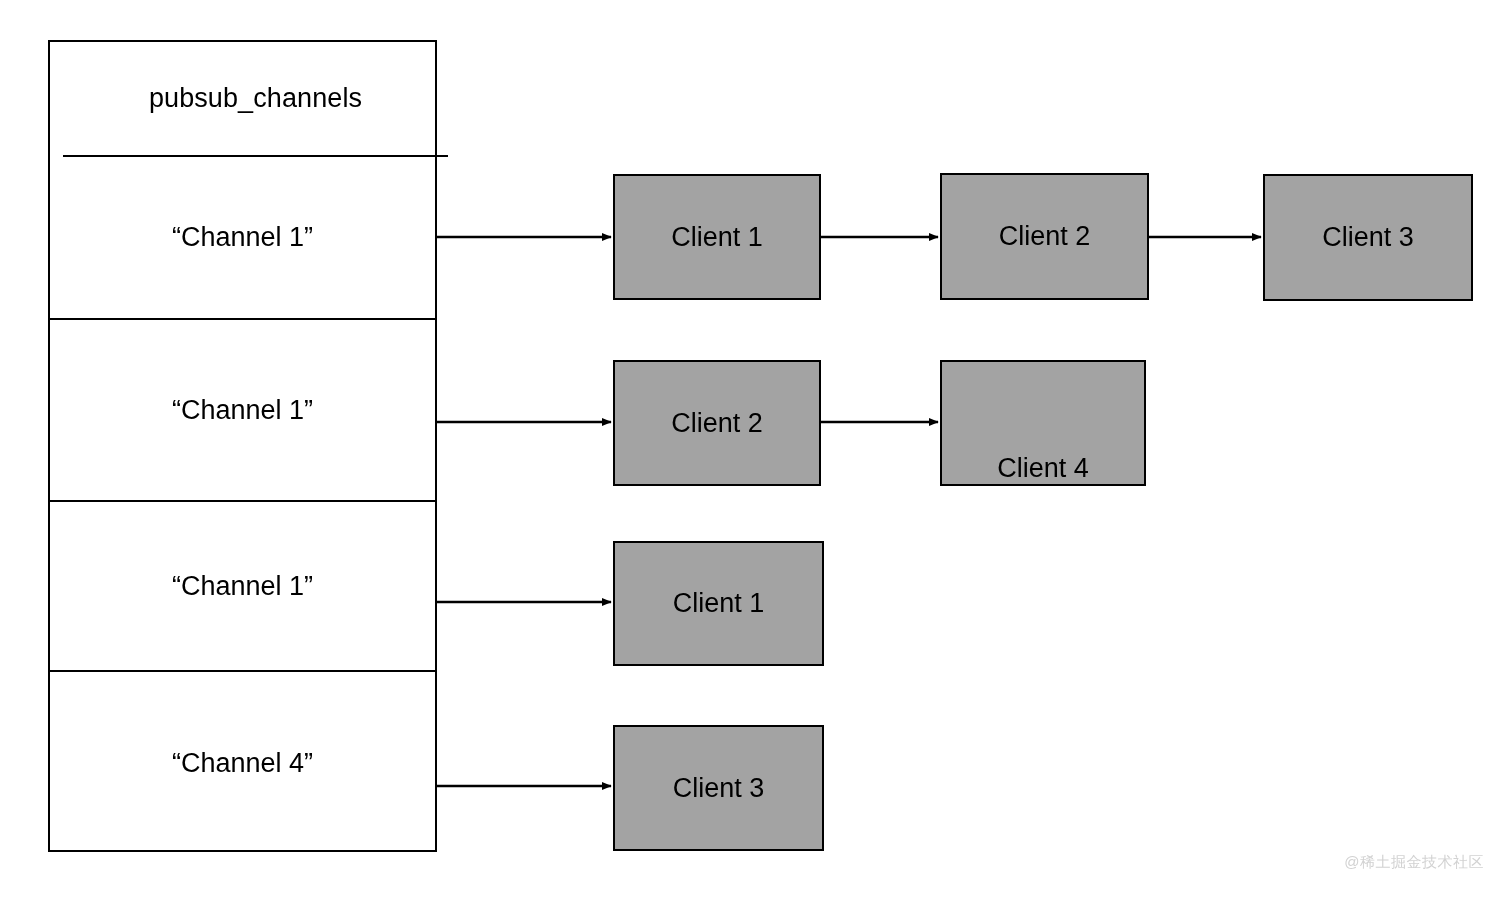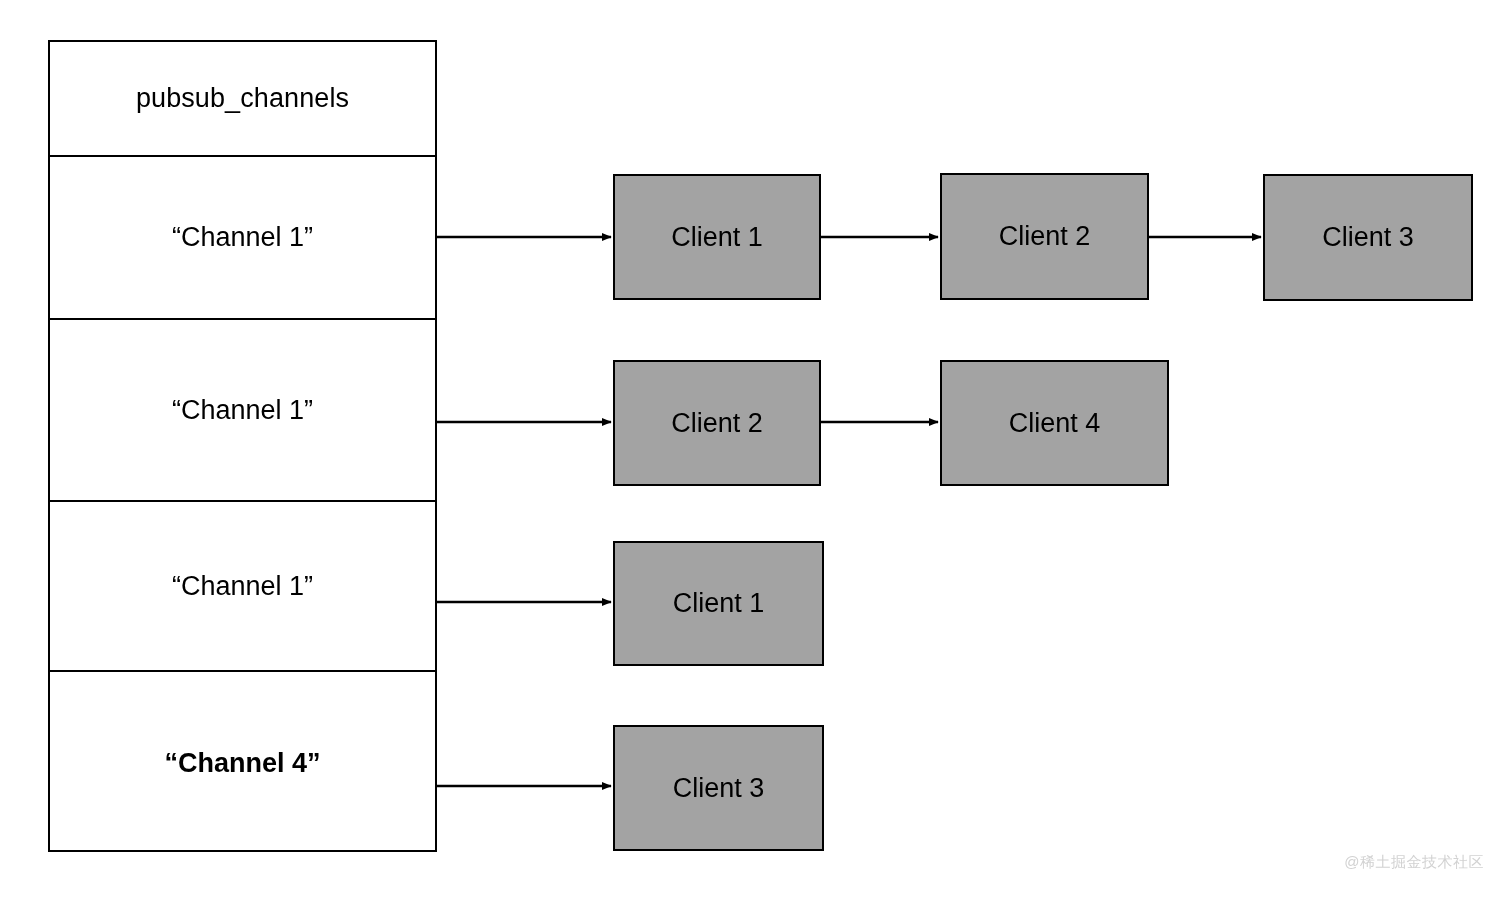--- a/index.html
+++ b/index.html
@@ -22,21 +22,21 @@
     left: 48px;
     top: 40px;
     width: 389px;
     height: 812px;
     border: 2.5px solid #000000;
     box-sizing: border-box;
     background: #ffffff;
   }
   .registry-header {
     position: absolute;
-    left: 0;
+    left: 13px;
     top: 0;
     width: 100%;
     height: 115px;
     border-bottom: 2.5px solid #000000;
     box-sizing: border-box;
     display: flex;
     align-items: center;
     justify-content: center;
   }
   .registry-header span {
@@ -47,21 +47,21 @@
   .channel-row {
     position: absolute;
     left: 0;
     width: 100%;
     box-sizing: border-box;
     display: flex;
     align-items: center;
     justify-content: center;
     border-bottom: 2.5px solid #000000;
   }
-  .channel-row.last { border-bottom: none; font-weight: bold; }
+  .channel-row.last { border-bottom: none; }
   .channel-row span {
     font-size: 27px;
     color: #000000;
   }
   #row-0 { top: 115px;  height: 163px; }
   #row-1 { top: 278px;  height: 182px; }
   #row-2 { top: 460px;  height: 170px; }
   #row-3 { top: 630px;  height: 182px; }
 
   
@@ -135,21 +135,21 @@
   <div class="client-box" style="left:940px; top:173px; width:209px; height:127px;">
     <span>Client 2</span>
   </div>
   <div class="client-box" style="left:1263px; top:174px; width:210px; height:127px;">
     <span>Client 3</span>
   </div>
 
   <div class="client-box" style="left:613px; top:360px; width:208px; height:126px;">
     <span>Client 2</span>
   </div>
-  <div class="client-box" style="left:940px; top:360px; width:229px; height:126px;">
+  <div class="client-box" style="left:940px; top:360px; width:206px; height:126px;align-items:flex-end;">
     <span>Client 4</span>
   </div>
 
   <div class="client-box" style="left:613px; top:541px; width:211px; height:125px;">
     <span>Client 1</span>
   </div>
 
   <div class="client-box" style="left:613px; top:725px; width:211px; height:126px;">
     <span>Client 3</span>
   </div>

